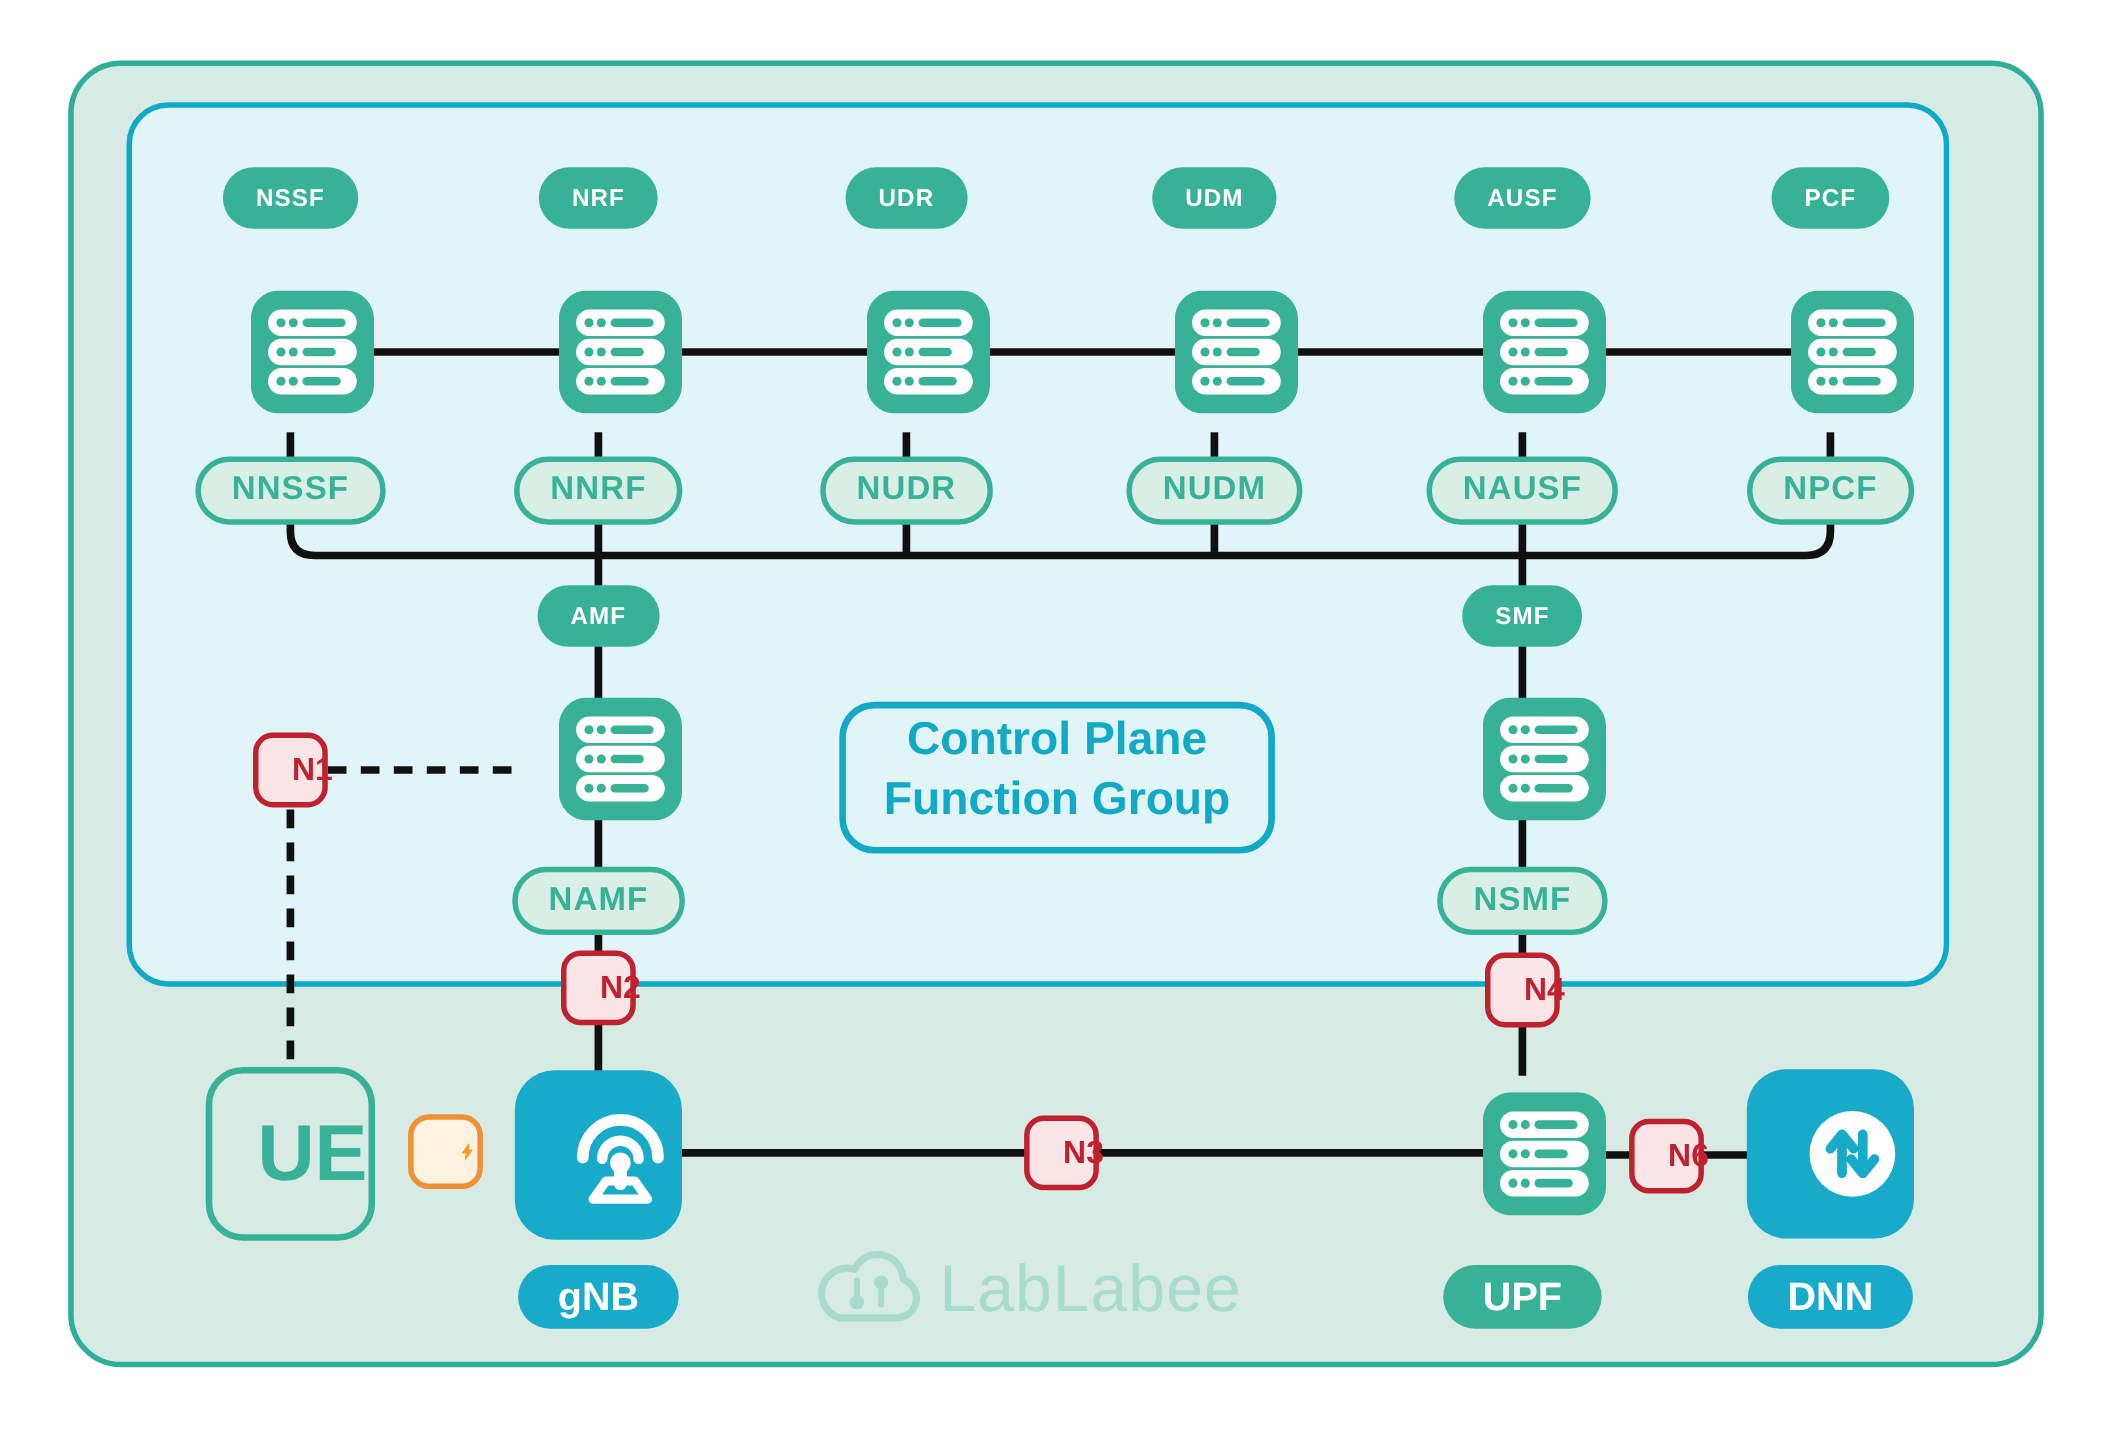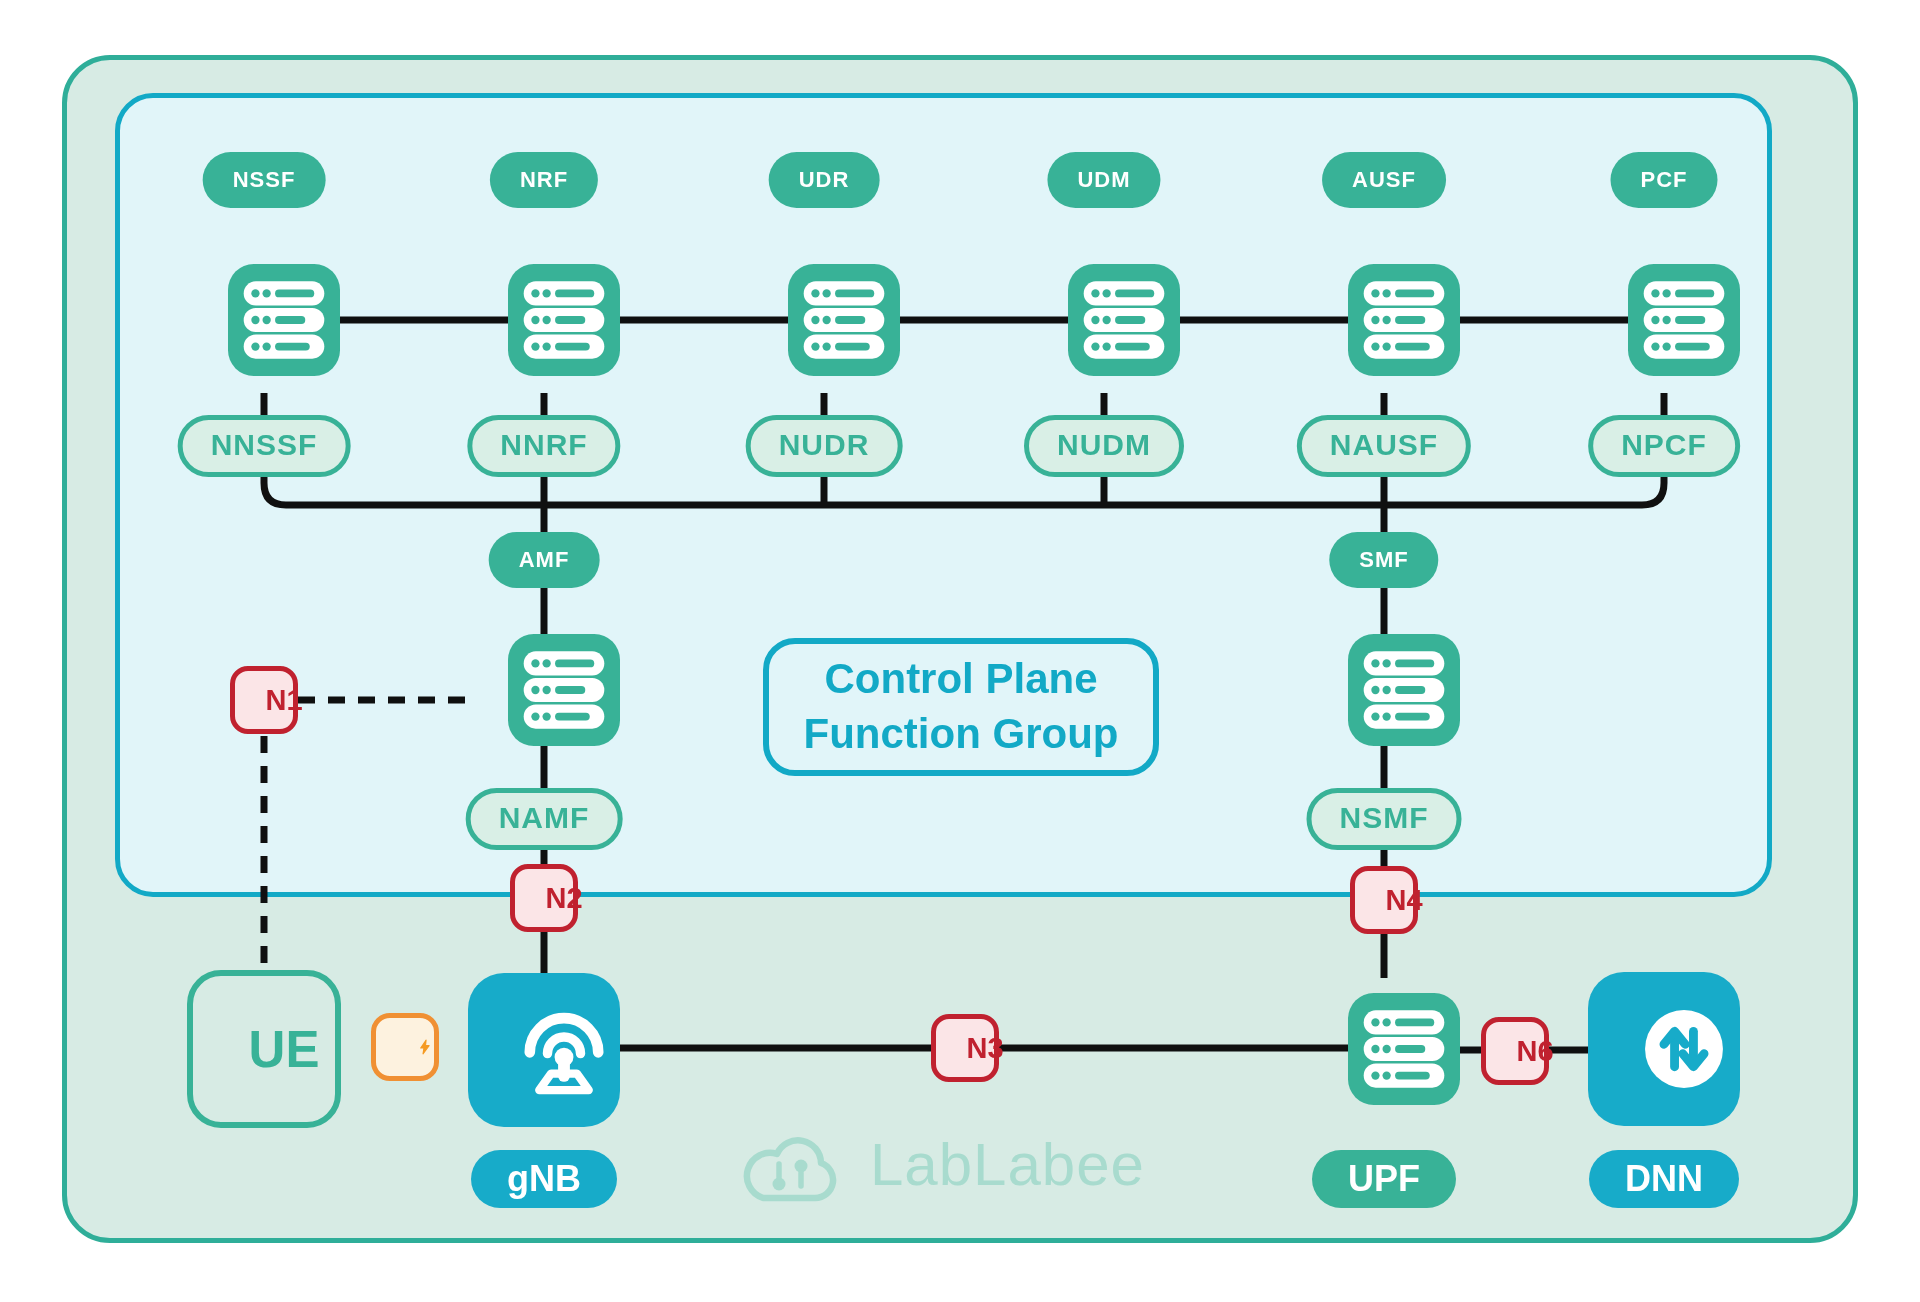--- a/index.html
+++ b/index.html
@@ -30,35 +30,35 @@
   .nf-label{height:56px;line-height:56px;padding:0 30px;border-radius:28px;background:var(--teal);
     color:#ffffff;font-weight:bold;font-size:22px;letter-spacing:1px;z-index:2;white-space:nowrap;}
   .server{width:152px;height:154px;z-index:2;color:var(--teal);}
   .server svg{display:block;width:100%;height:100%;}
   .iface{height:62px;line-height:50px;padding:0 28px;border-radius:31px;background:var(--pill-bg);
     border:5px solid var(--teal);color:var(--teal);font-weight:bold;font-size:30px;letter-spacing:1px;
     z-index:2;white-space:nowrap;}
   .npill{width:68px;height:68px;border-radius:18px;background:var(--red-bg);border:5px solid var(--red);
     color:var(--red);font-weight:bold;font-size:29px;display:flex;align-items:center;justify-content:center;z-index:3;}
   .cp-box{position:absolute;left:763px;top:638px;width:396px;height:138px;border:6px solid var(--cyan-border);
-    border-radius:32px;display:flex;flex-direction:column;align-items:center;justify-content:center;
+    border-radius:32px;display:flex;flex-direction:column;align-items:center;
     color:var(--cyan-border);font-weight:bold;font-size:42px;line-height:1.3;z-index:2;box-sizing:border-box;}
   .ue-box{width:154px;height:158px;border:6px solid var(--teal);border-radius:34px;color:var(--teal);
-    font-weight:bold;font-size:51px;display:flex;align-items:center;justify-content:center;z-index:2;}
+    font-weight:bold;font-size:72px;display:flex;align-items:center;justify-content:center;z-index:2;}
   .bolt-box{width:68px;height:68px;border-radius:19px;background:var(--orange-bg);border:5px solid var(--orange);
     display:flex;align-items:center;justify-content:center;z-index:2;color:var(--bolt);}
   .bolt-box svg{width:42px;height:42px;display:block;}
   .cyan-node{width:152px;height:154px;border-radius:36px;background:var(--cyan);z-index:2;
     display:flex;align-items:center;justify-content:center;color:var(--cyan);}
   .cyan-node svg{width:118px;height:118px;display:block;}
   .bottom-pill{height:58px;line-height:58px;padding:0 36px;border-radius:29px;color:#ffffff;
     font-weight:bold;font-size:36px;z-index:2;white-space:nowrap;}
   .bottom-pill.teal{background:var(--teal);text-align:center;}
   .bottom-pill.cyan{background:var(--cyan);}
-  .logo{position:absolute;left:738px;top:1122px;display:flex;align-items:center;gap:20px;
+  .logo{position:absolute;left:738px;top:1122px;display:flex;align-items:flex-end;gap:4px;
     color:var(--watermark);z-index:2;}
   .logo svg{width:112px;height:84px;display:block;}
   .logo-text{font-size:60px;color:var(--watermark);letter-spacing:1px;}
 </style>
 </head>
 <body>
 
 <svg width="0" height="0" style="position:absolute" aria-hidden="true">
   <defs>
     <symbol id="sym-server" viewBox="0 0 100 100">

